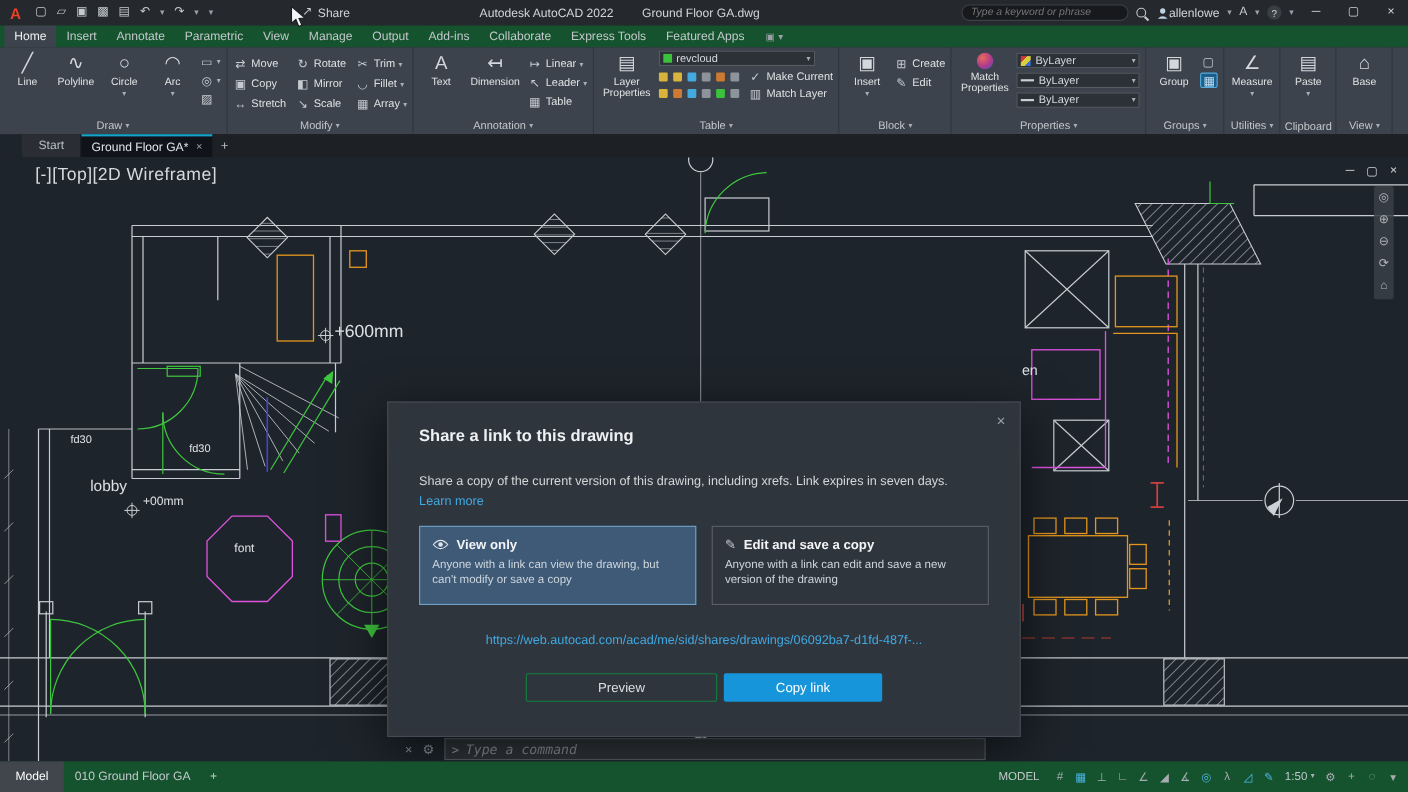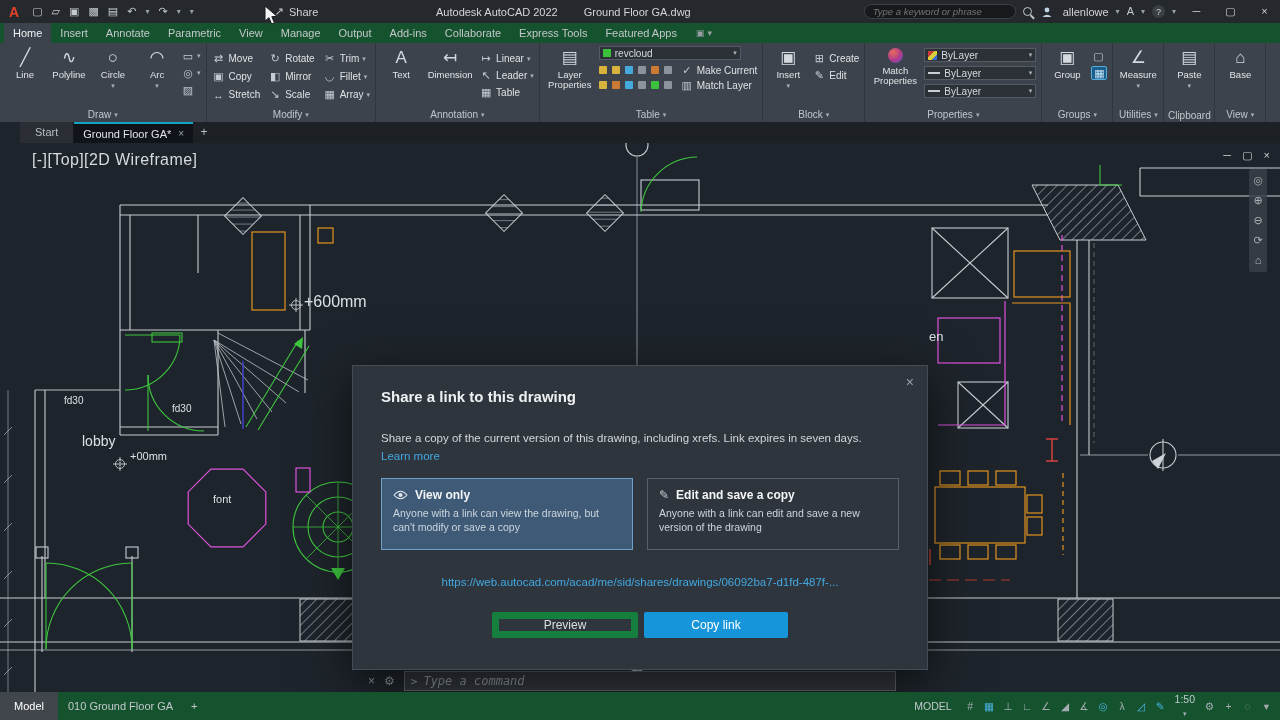--- a/index.html
+++ b/index.html
@@ -12,21 +12,21 @@
   .qat { display:flex; align-items:center; gap:9px; padding-left:5px; }
   .logo { color:#e8412a; font-weight:bold; font-size:14px; padding:0 4px; }
   .qi { color:#c6cbd0; font-size:11px; line-height:23px; }
   .qi-caret { color:#9aa0a6; font-size:8px; }
   .share-group { display:flex; align-items:center; gap:5px; margin-left:72px; color:#cfd3d7; font-size:11px; }
   .tb-center { position:absolute; left:436px; top:0; height:23px; display:flex; gap:26px; align-items:center; font-size:11px; color:#d3d6d9; }
   .tb-right { position:absolute; right:0; top:0; height:23px; display:flex; align-items:center; gap:7px; padding-right:2px; }
   .searchpill { width:152px; height:15px; background:#17191c; border:1px solid #3d4146; border-radius:8px; font-size:9.5px; font-style:italic; color:#8d9298; padding:0 8px; outline:none; }
   .mag { width:9px; height:9px; border:1.5px solid #c3c8cd; border-radius:50%; position:relative; margin-right:2px; }
   .mag::after { content:""; position:absolute; width:5px; height:1.5px; background:#c3c8cd; transform:rotate(45deg); right:-4px; bottom:-2px; }
-  .user { display:flex; align-items:center; gap:10px; color:#d3d6d9; font-size:11px; }
+  .user { display:flex; align-items:center; gap:0; color:#d3d6d9; font-size:11px; }
   .help-circ { width:13px; height:13px; border-radius:50%; background:#3a3f44; color:#cfd3d7; font-size:9px; display:flex; align-items:center; justify-content:center; }
   .winbtn { width:27px; text-align:center; color:#cfd3d7; font-size:11px; line-height:23px; }
 
   
   .ribbontabs { height:20px; background:#14532d; display:flex; align-items:stretch; padding-left:4px; }
   .rtab { font-size:11px; color:#c3c7cb; padding:0 9px; line-height:20px; }
   .rtab.active { background:#3c434c; color:#eef0f2; }
   .rtab-toggle { margin-left:10px; color:#9aa0a6; font-size:9px; line-height:20px; display:flex; gap:3px; align-items:center; }
 
   
@@ -94,33 +94,33 @@
   .card { height:72px; border:1px solid #5a6068; padding:9px 11px; }
   .card.sel { background:#3e5a77; border-color:#6fa0c6; }
   .card1 { width:252px; }
   .card2 { flex:1; }
   .card-head { display:flex; align-items:center; gap:7px; }
   .card-title { font-size:12px; font-weight:bold; color:#f2f4f6; }
   .card-desc { margin-top:5px; font-size:10.5px; line-height:1.3; color:#ccd5dd; }
   .pencil { color:#c8cdd2; font-size:12px; }
   .dlg-url { position:absolute; left:0; right:0; top:210px; text-align:center; font-size:11.5px; color:#41a8e1; }
   .dlg-btns { position:absolute; left:0; right:0; top:246px; display:flex; justify-content:center; gap:6px; }
-  .btn-preview { width:146px; height:26px; background:transparent; border:7px solid #15803d; color:#dcdfe2; font-size:12px; border-radius:2px; display:flex; align-items:center; justify-content:center; }
+  .btn-preview { width:174px; height:26px; background:transparent; border:1px solid #15803d; color:#dcdfe2; font-size:12px; border-radius:2px; display:flex; align-items:center; justify-content:center; }
   .btn-copy { width:144px; height:26px; background:#1795da; border:none; color:#fff; font-size:12px; border-radius:2px; display:flex; align-items:center; justify-content:center; }
 
   
   .statusbar { height:28px; background:#14532d; display:flex; align-items:stretch; font-size:11px; }
   .model-tab { background:#41464c; color:#fff; padding:0 14px; line-height:28px; }
   .layout-tab { padding:0 10px; line-height:28px; color:#c3c8cd; }
   .sb-add { width:22px; text-align:center; line-height:28px; color:#c3c8cd; }
   .sb-right { margin-left:auto; display:flex; align-items:center; gap:2px; padding-right:5px; }
   .mode { font-size:10.5px; color:#c3c8cd; padding:0 8px; }
   .sic { width:17px; height:17px; display:flex; align-items:center; justify-content:center; font-size:10.5px; color:#a6acb2; border-radius:2px; }
   .sic.on { color:#4db5e6; }
-  .sb-scale { font-size:10.5px; color:#c3c8cd; padding:0 4px; display:flex; gap:3px; align-items:center;flex-direction:column; }
+  .sb-scale { font-size:10.5px; color:#c3c8cd; padding:0 4px; display:flex; gap:3px; align-items:center; }
 
   
   .cursor { position:absolute; left:264px; top:5px; z-index:2000; pointer-events:none; }
 </style>
 </head>
 <body>
 
 <div class="app">
 
   <div class="titlebar">

